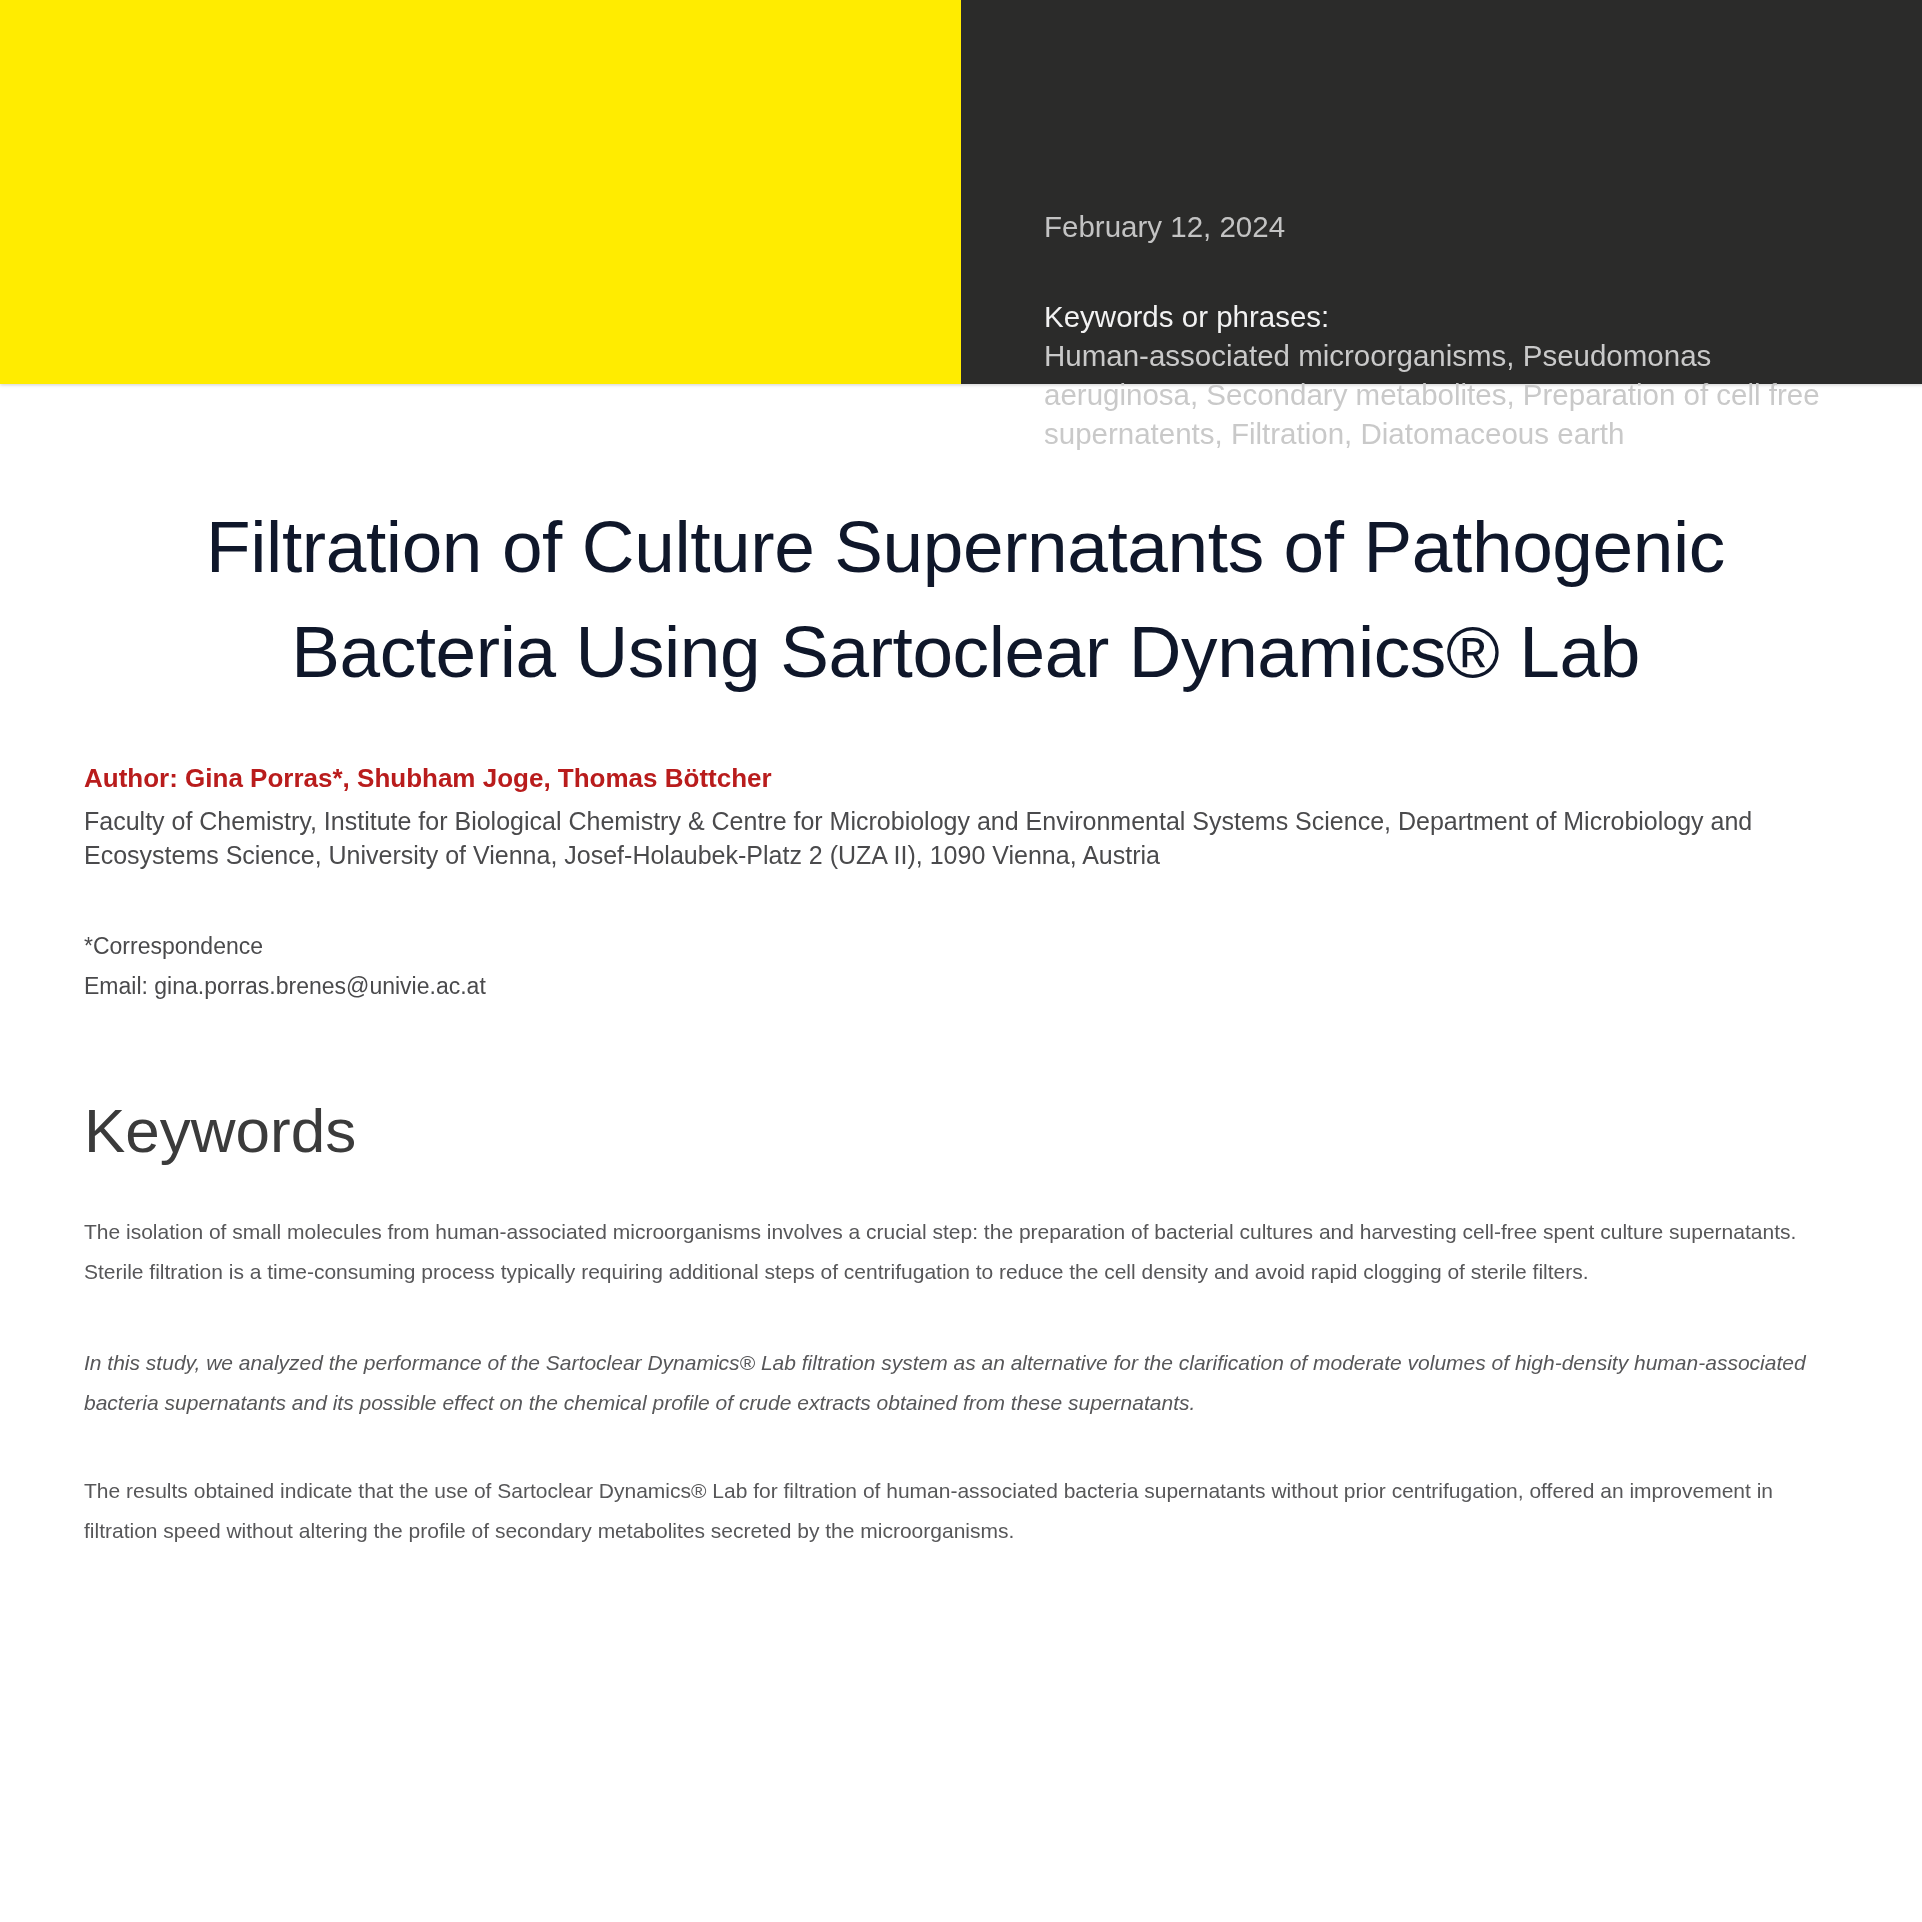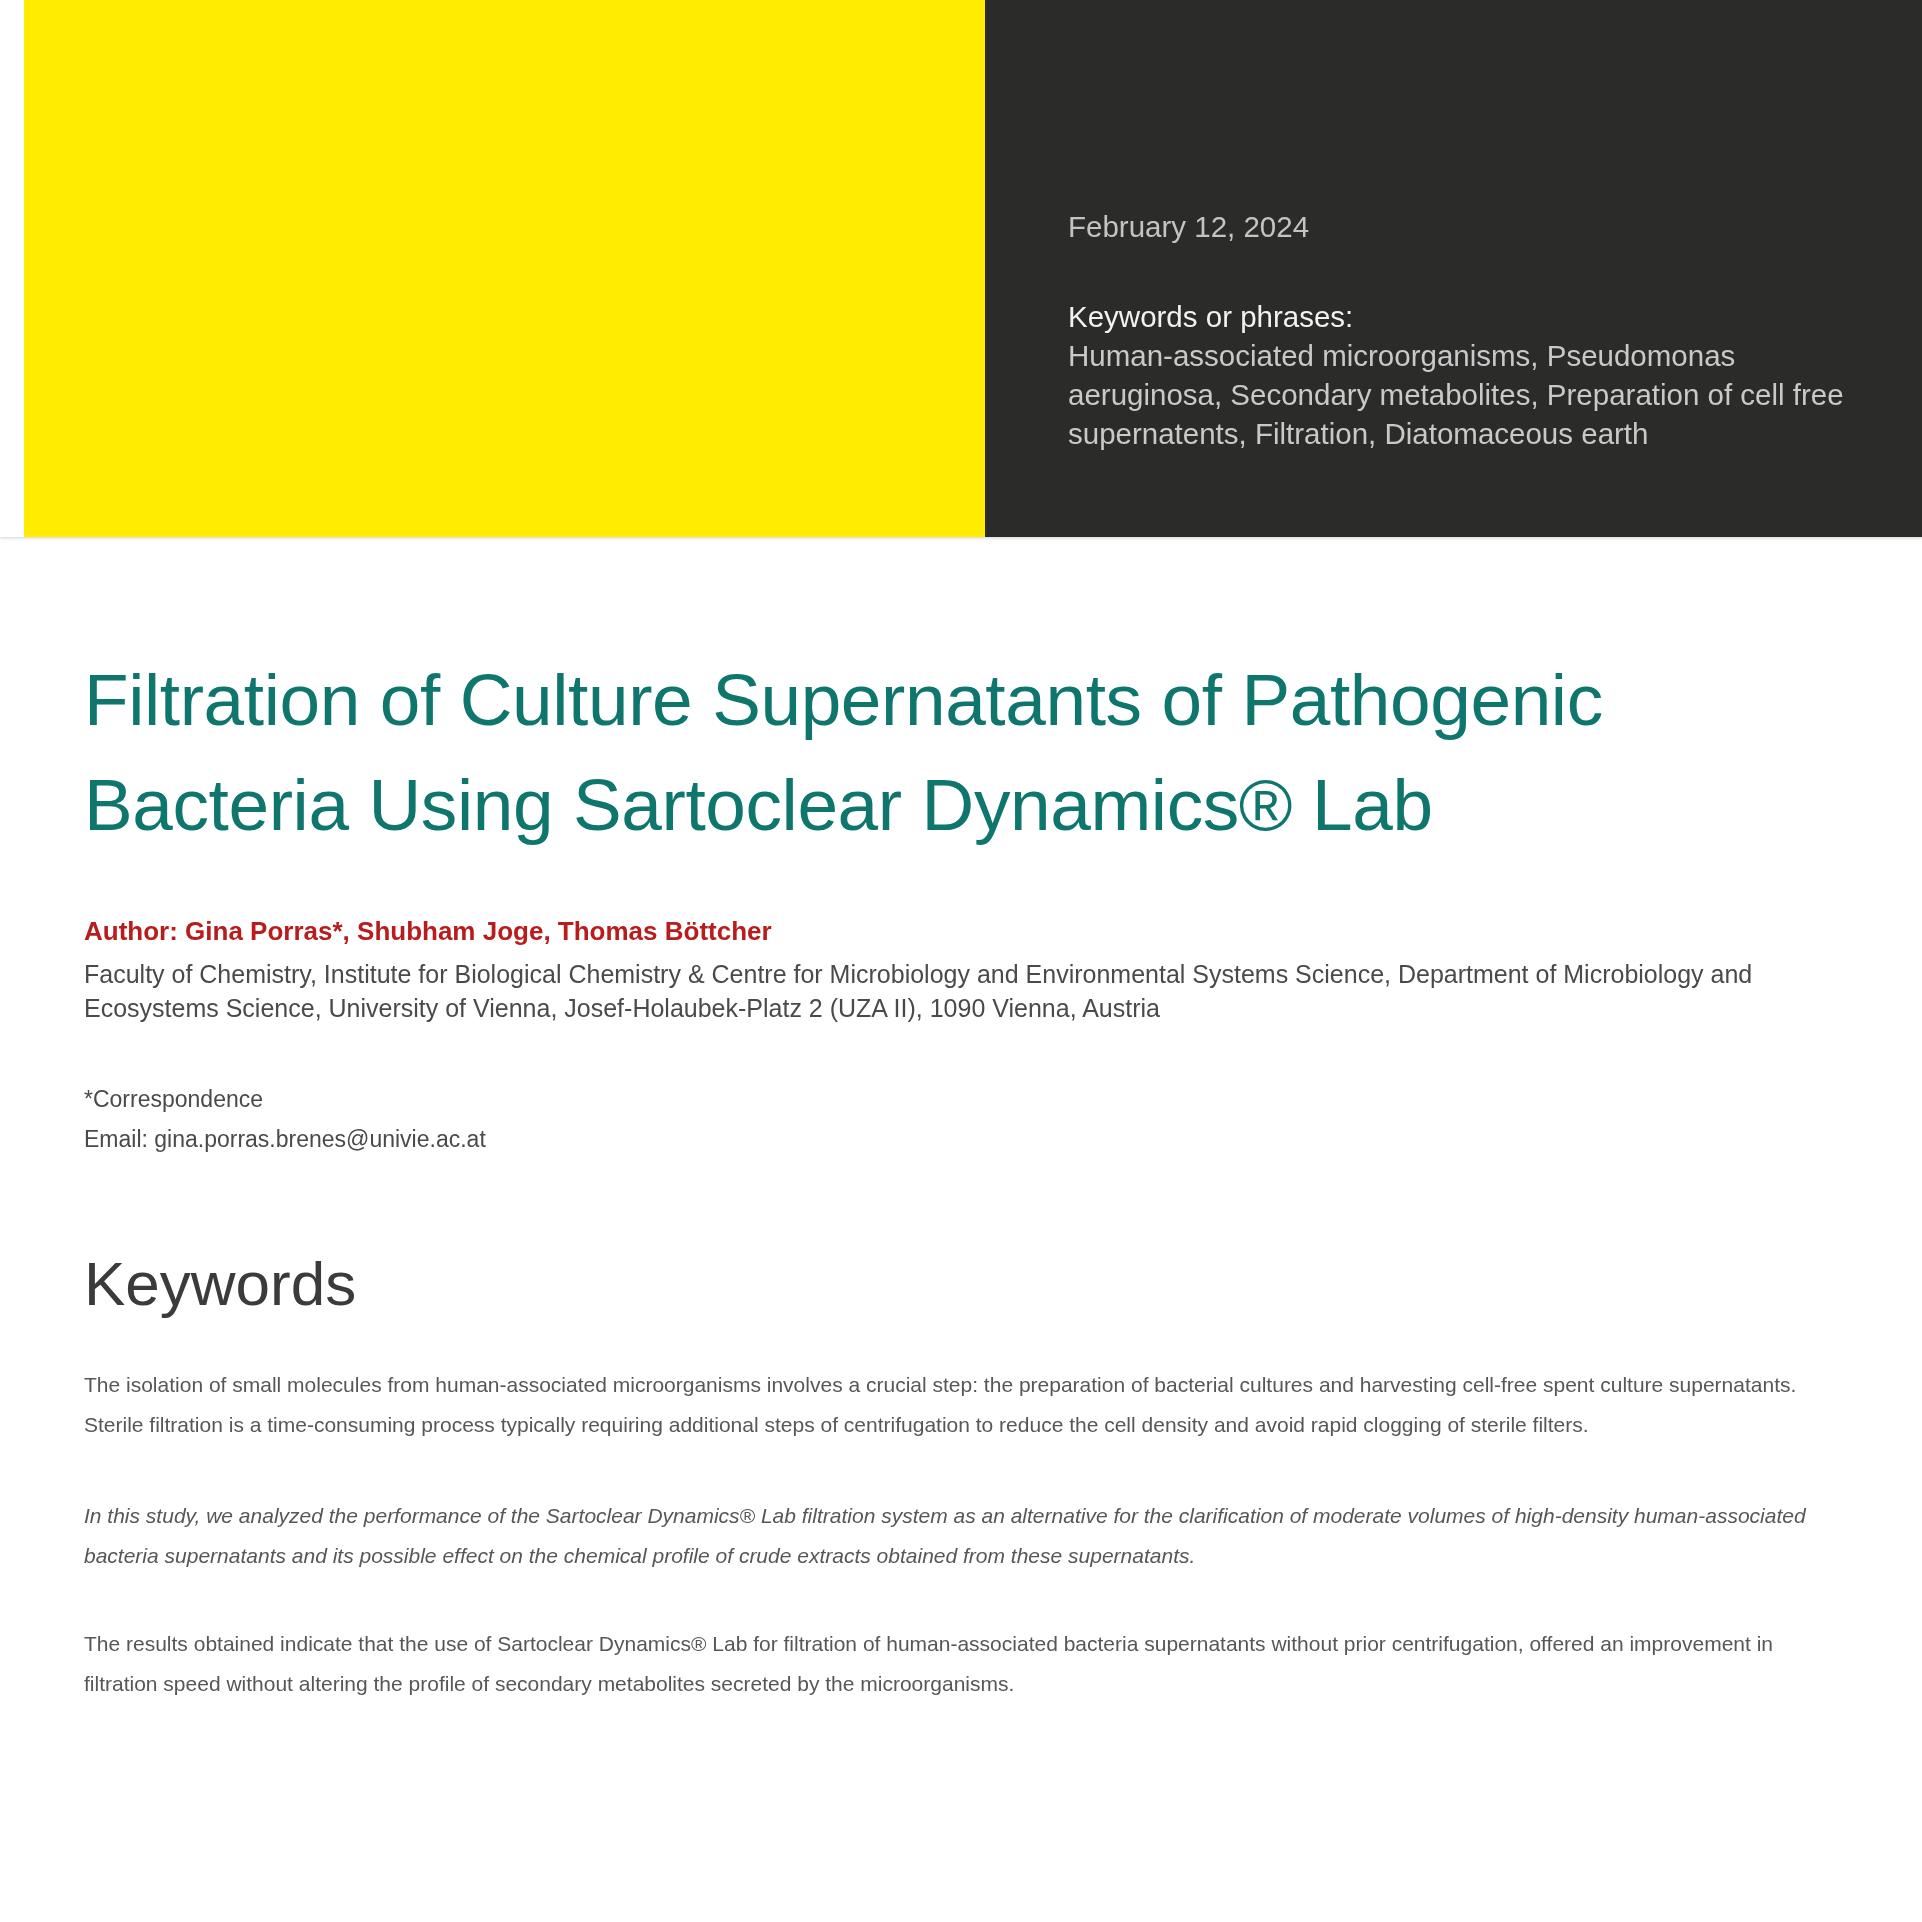--- a/index.html
+++ b/index.html
@@ -8,23 +8,22 @@
     width: 1923px;
     height: 1923px;
     background: #ffffff;
     overflow: hidden;
     font-family: "Liberation Sans", sans-serif;
   }
 
   
   .masthead {
     display: flex;
-    height: 537px;
+    height: 384px;
     box-shadow: 0 1.7px 3.4px rgba(0,0,0,0.18);
-    padding-left: 24px;
   }
   .yellow-block {
     width: 961px;
     height: 100%;
     background: var(--accent-yellow, #FFEC00);
   }
   .dark-block {
     flex: 1;
     height: 100%;
     box-sizing: border-box;
@@ -53,22 +52,23 @@
   
   .content {
     padding: 0 76px 0 84px;
   }
   .doc-title {
     margin: 110px 0 0 0;
     font-size: 73px;
     line-height: 105px;
     font-weight: 300;
     letter-spacing: -0.4px;
-    color: #0f766e;
+    color: #0f172a;
     max-width: 1763px;
+    text-align: center;
   }
   .byline {
     margin-top: 56px;
     font-size: 26px;
     line-height: 37px;
     font-weight: bold;
     color: #b91c1c;
   }
   .affiliation {
     margin-top: 6.7px;

